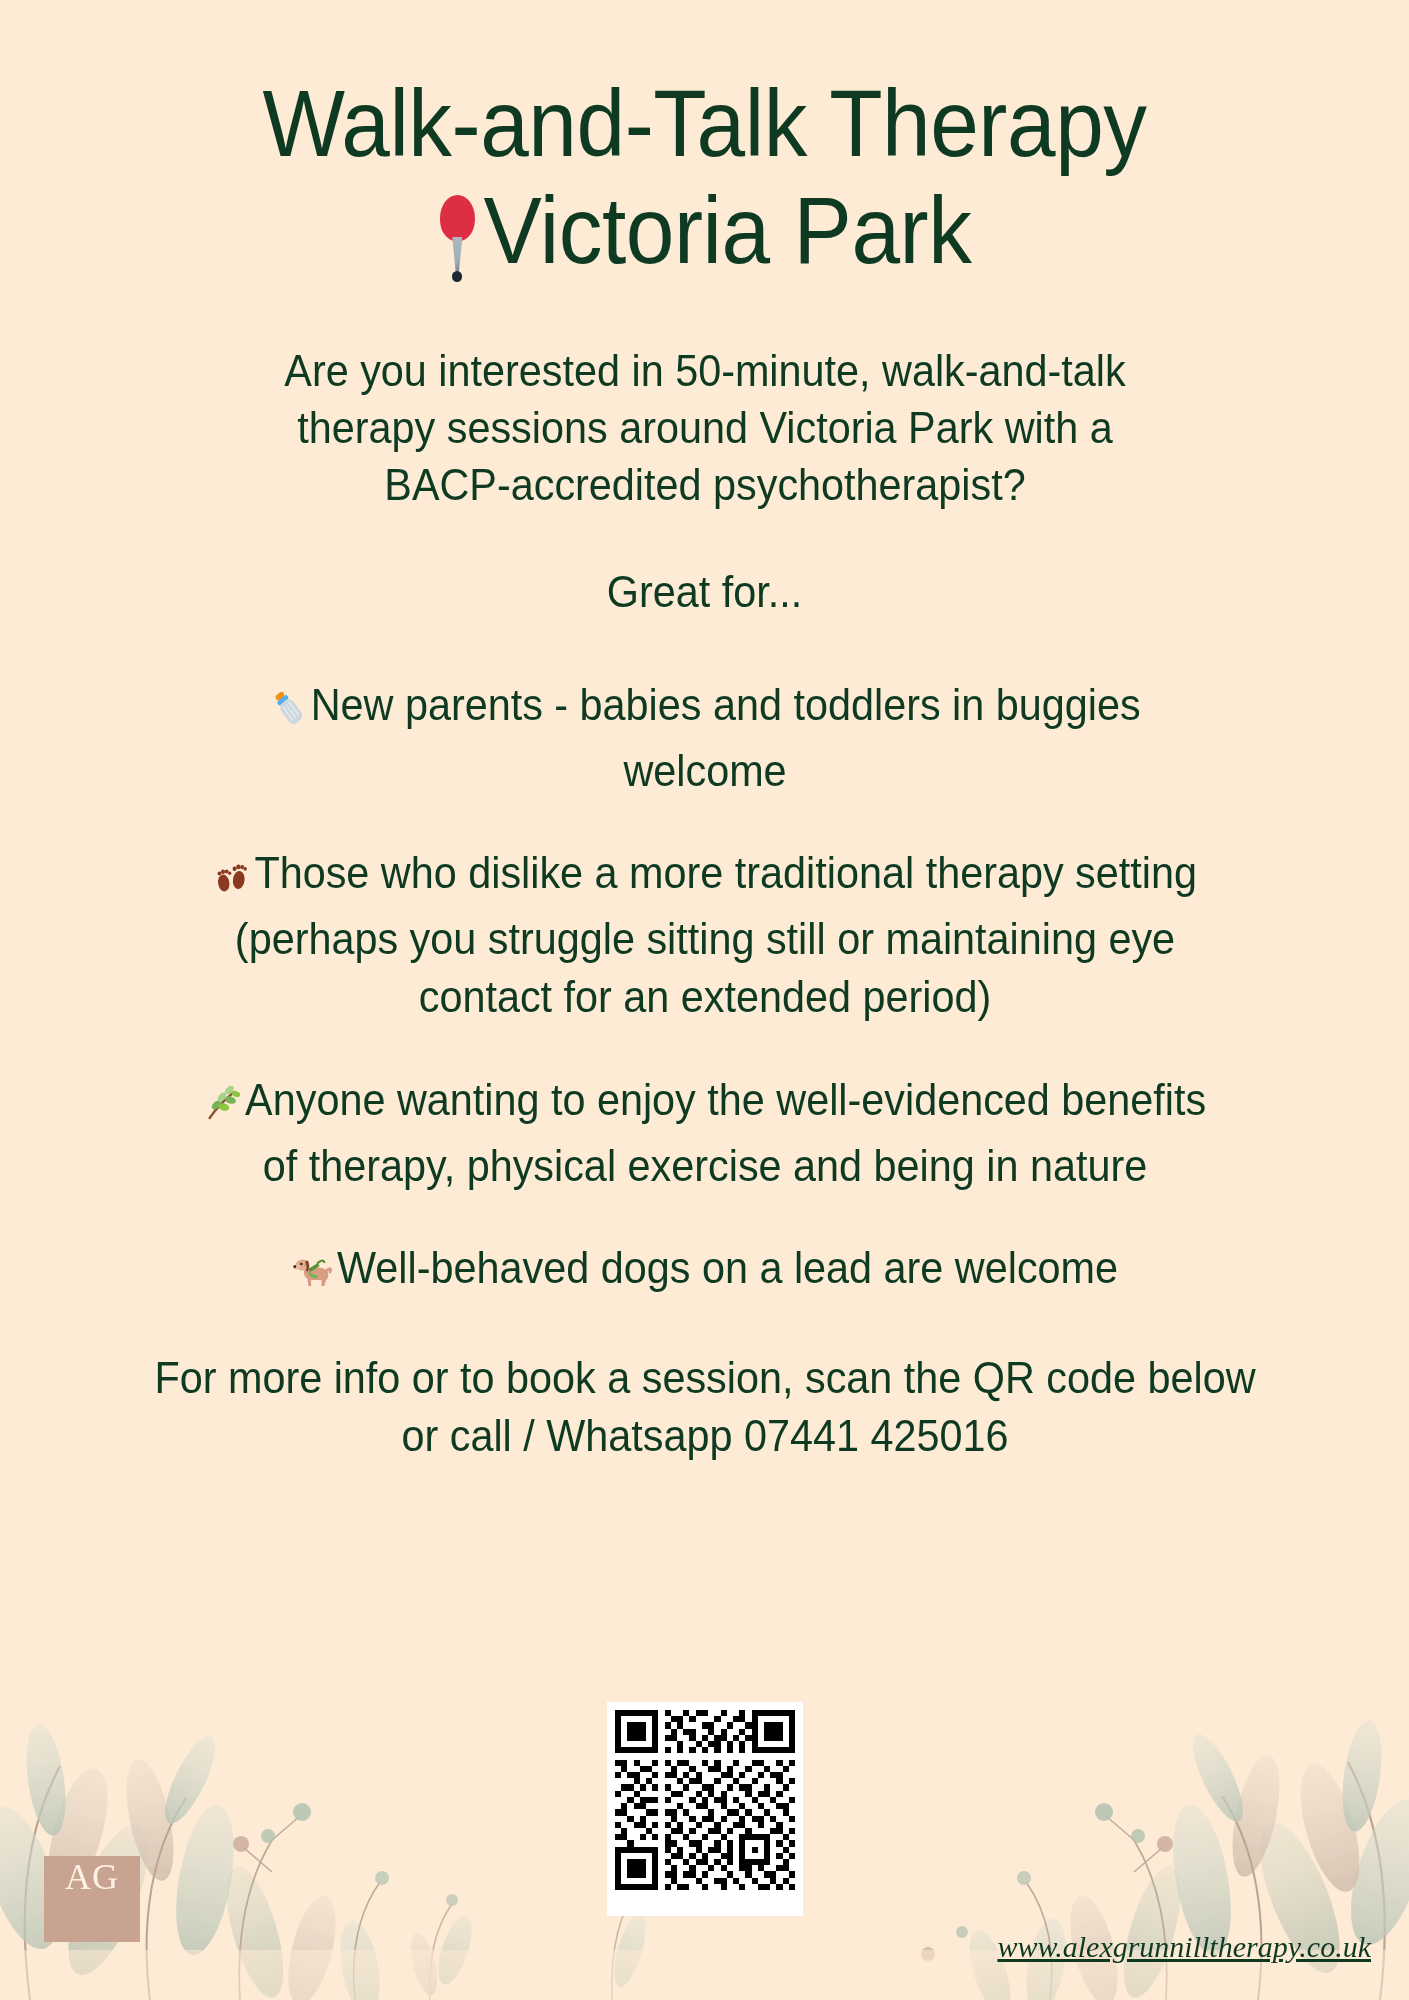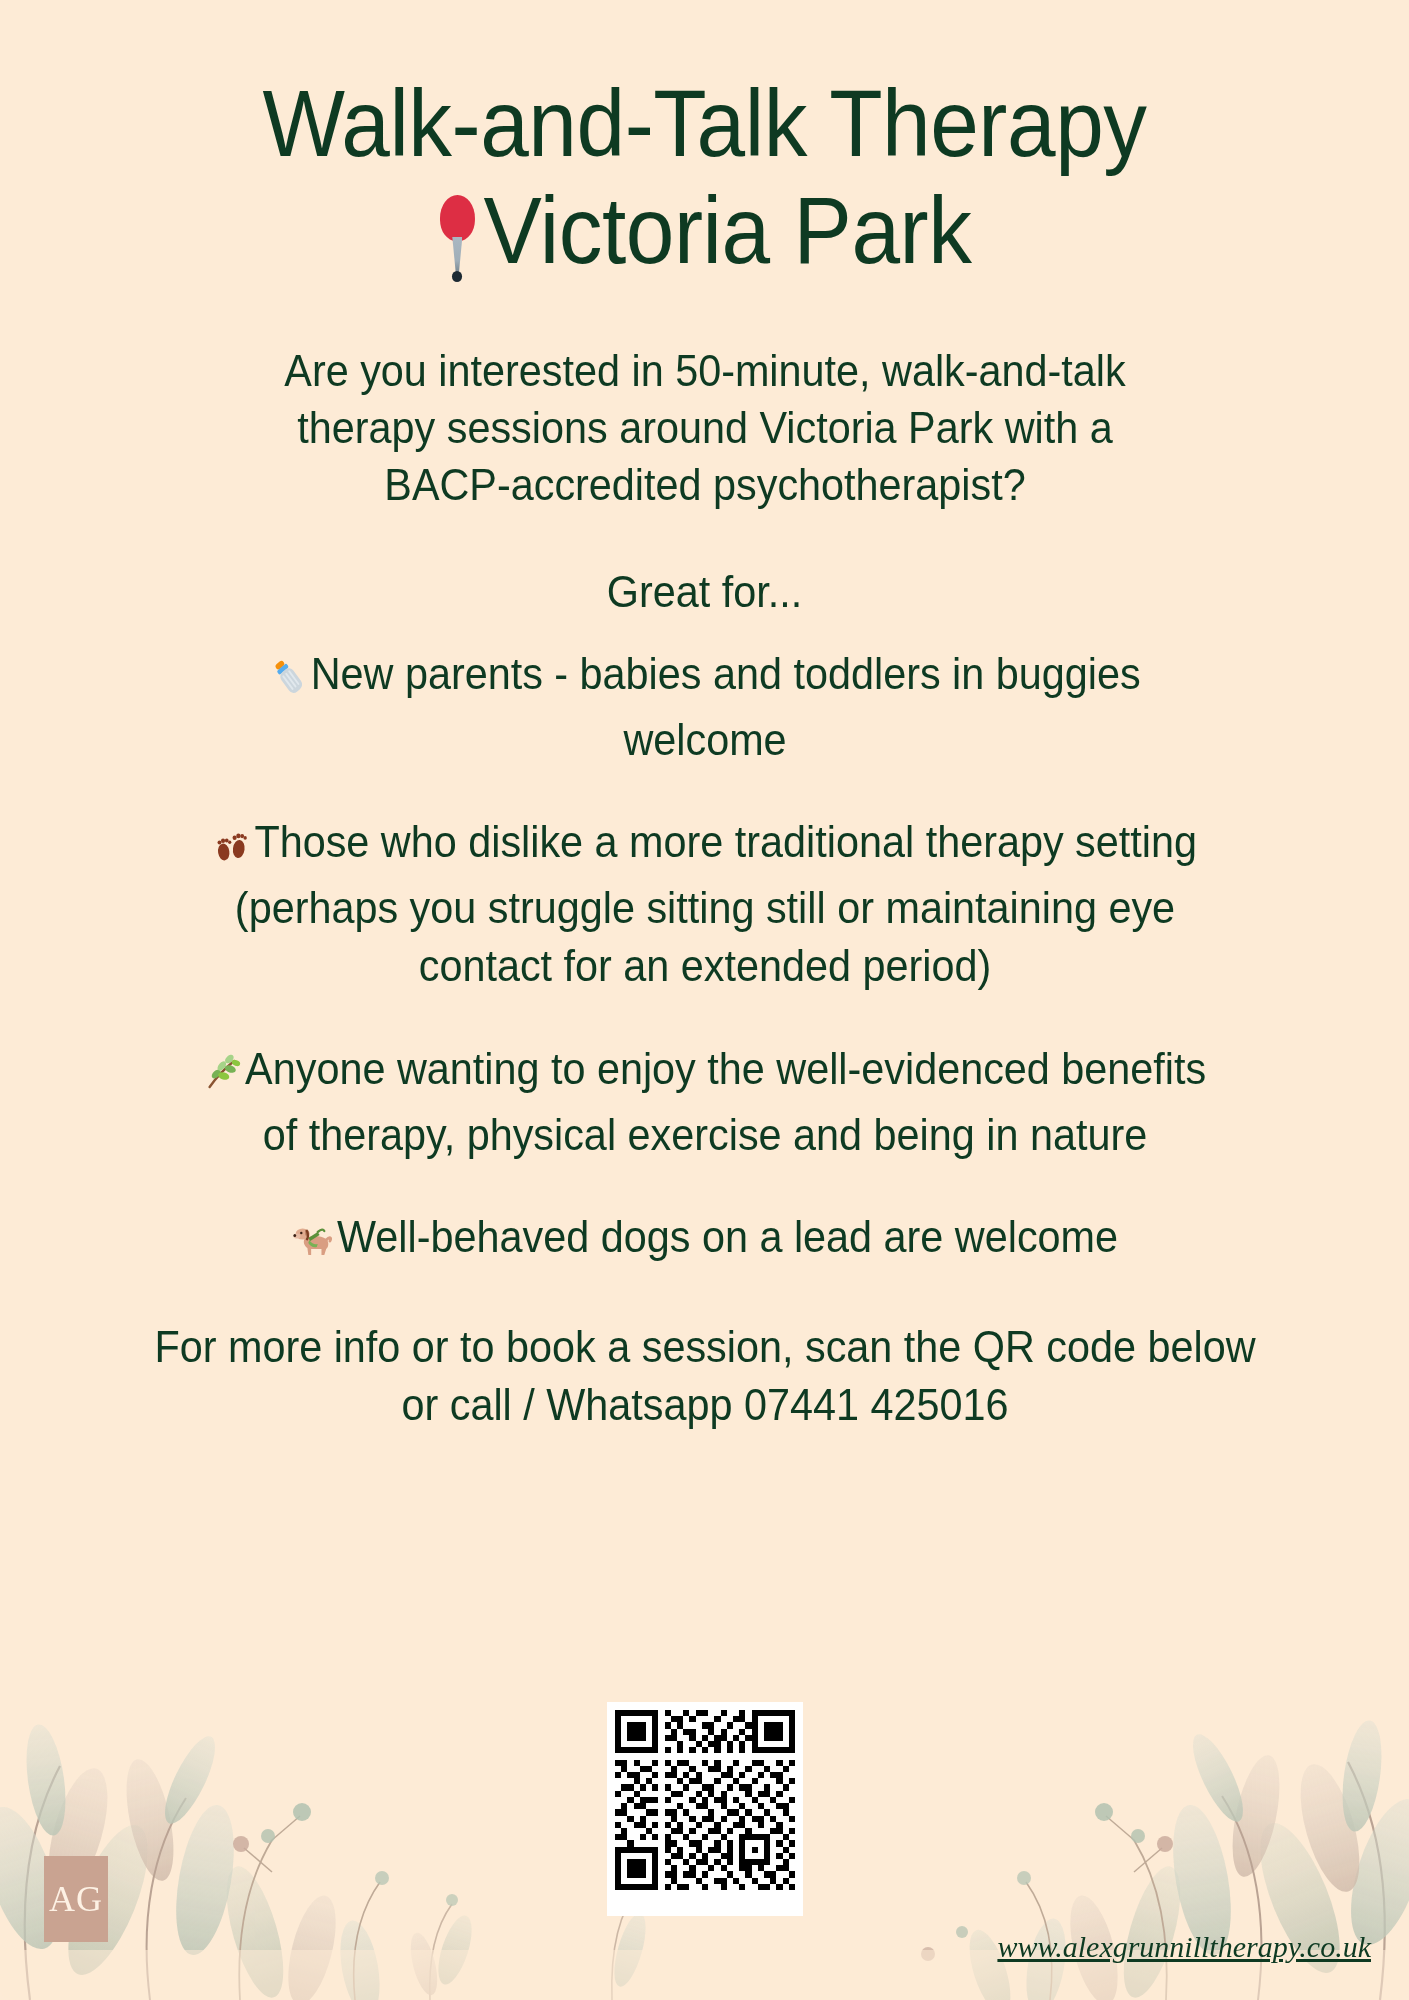--- a/index.html
+++ b/index.html
@@ -95,21 +95,21 @@
 
   .greatfor{
     color:#0e3a22;
     font-size:44px;
     margin:54px 0 0;
     font-family:"Liberation Sans", sans-serif;
     transform:scaleX(0.94);
   }
 
   .bullets{
-    margin:28px 0 0;
+    margin:59px 0 0;
     padding:0;
     list-style:none;
   }
   .bullet{
     color:#0e3a22;
     font-size:44px;
     line-height:1.32;
     margin:0 auto 44px;
     max-width:1080px;
     font-family:"Liberation Sans", sans-serif;
@@ -142,28 +142,27 @@
     padding:8px;
     box-sizing:content-box;
     z-index:3;
   }
   .qr-wrap svg{display:block;width:180px;height:180px;}
 
   
   .ag-badge{
     position:absolute;
     left:44px;top:1856px;
-    width:64px;height:86px;
+    width:96px;height:86px;
     background:#c9a391;
     color:#fdf1e4;
     font-family:"Liberation Serif", serif;
     font-size:36px;
     letter-spacing:1px;
     display:flex;
-    align-items:center;
     justify-content:center;
     z-index:4;
   }
 
   
   .website{
     position:absolute;
     right:38px;top:1930px;
     color:#0e3a22;
     font-family:"Liberation Serif", serif;

